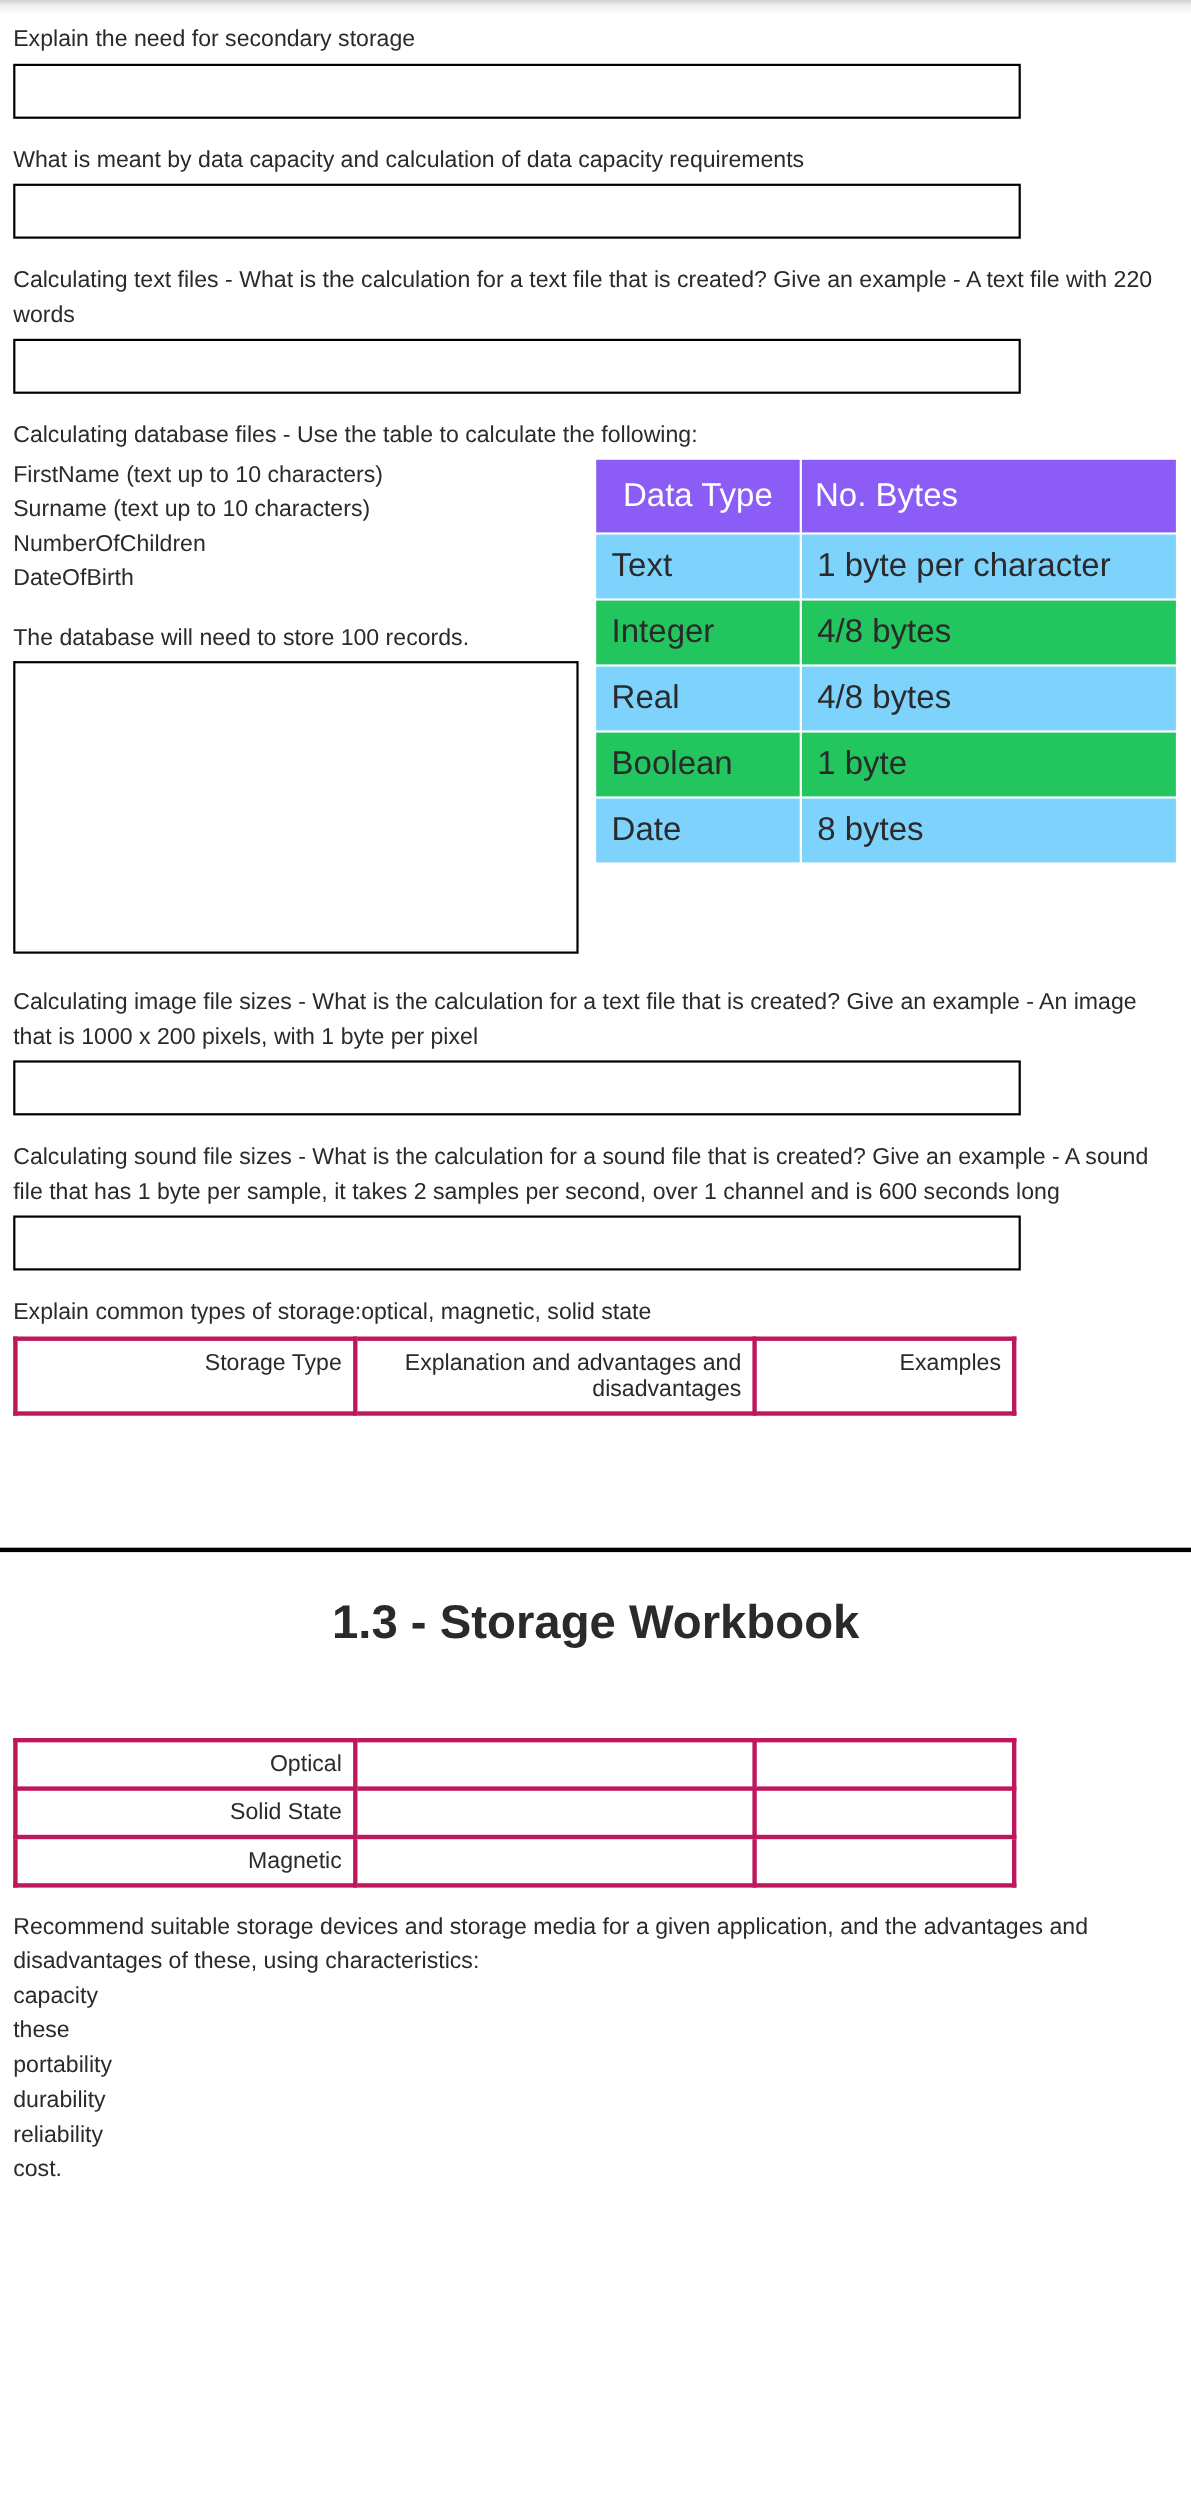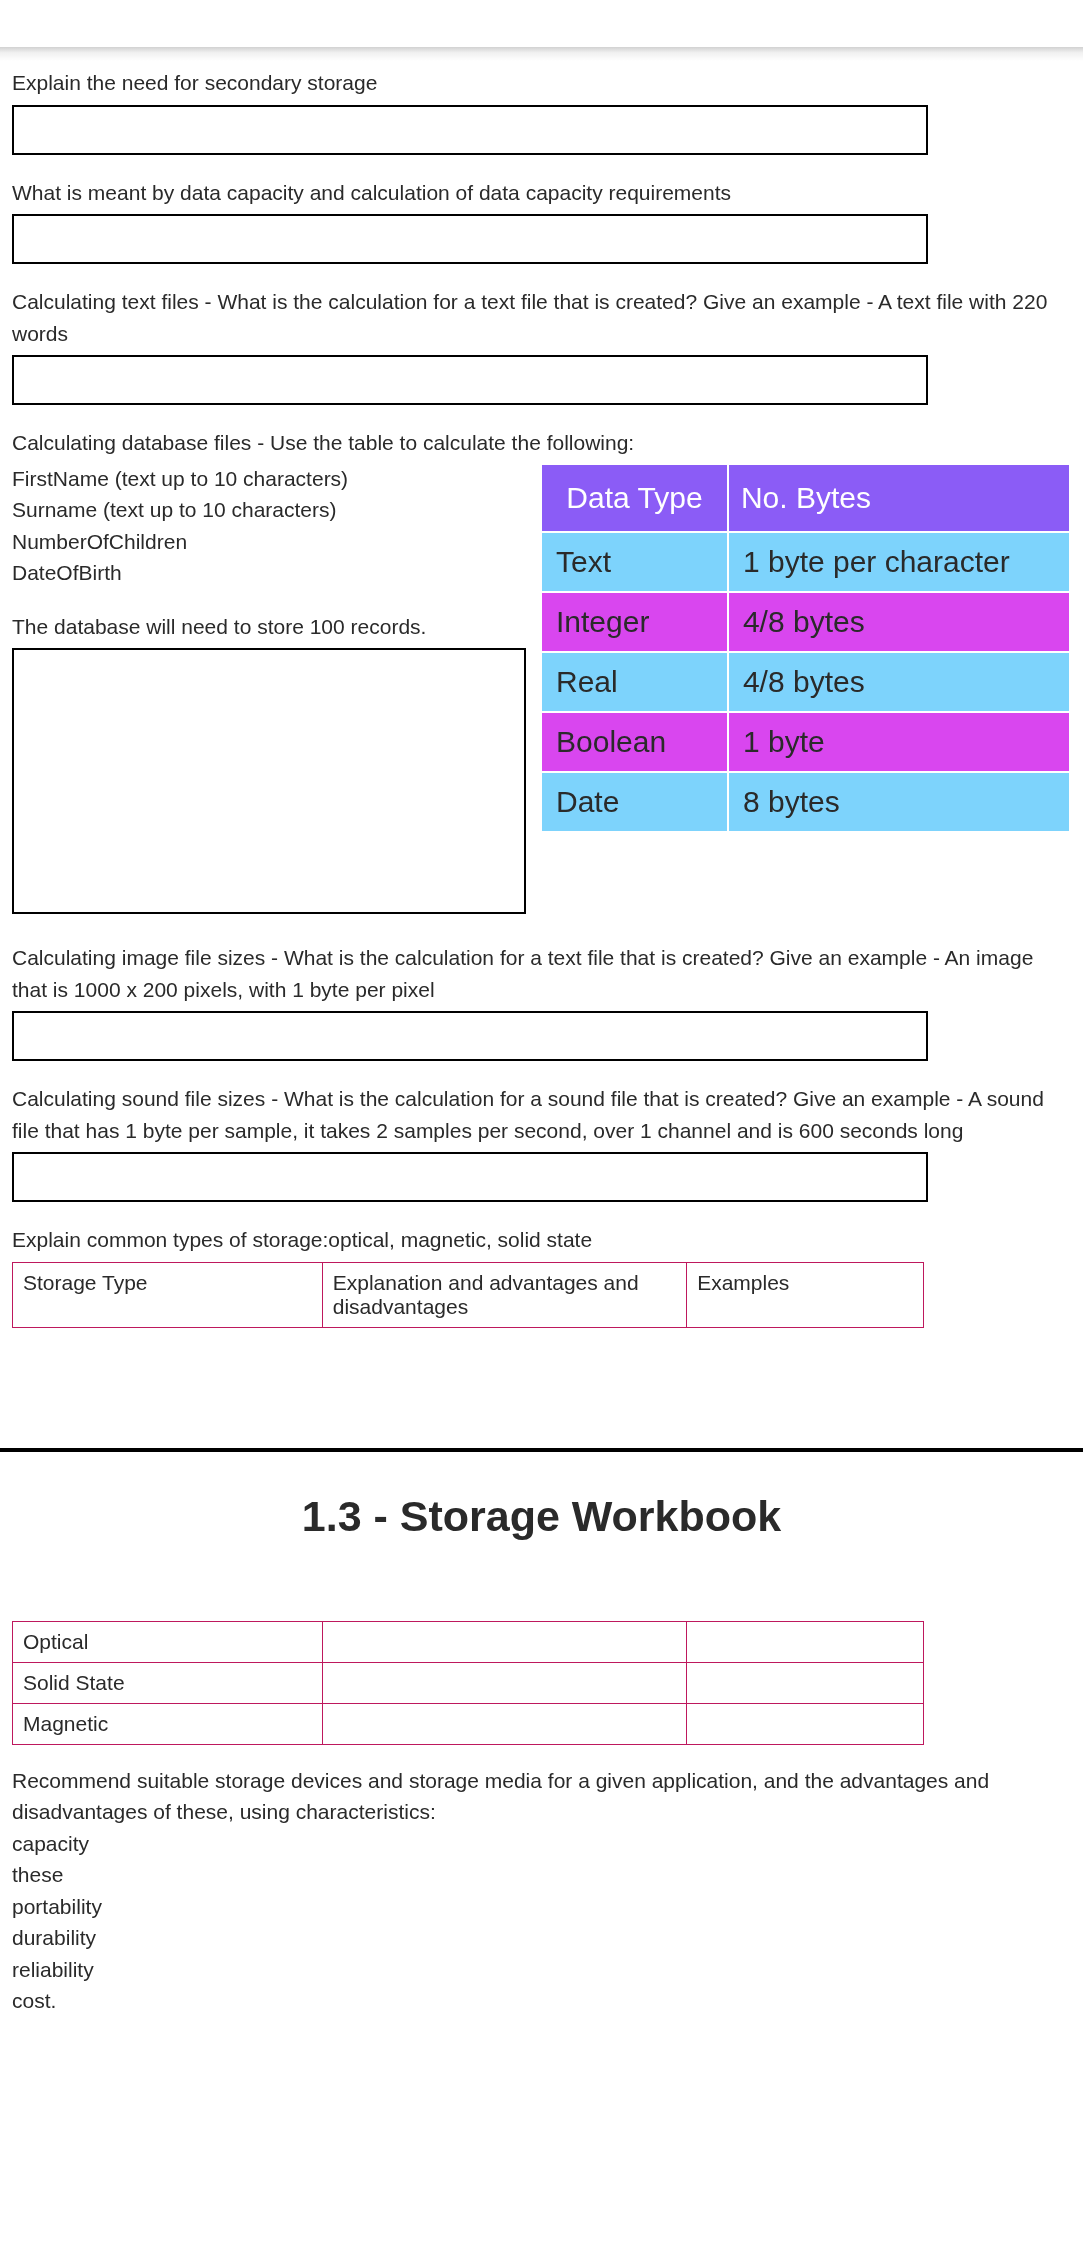--- a/index.html
+++ b/index.html
@@ -6,21 +6,20 @@
     margin: 0;
     padding: 0;
     background: #ffffff;
     font-family: "Trebuchet MS", "Segoe UI", Arial, sans-serif;
     color: #2a2a2a;
     width: 1083px;
   }
   .page {
     padding: 10px 12px 40px 12px;
     box-sizing: border-box;
-    margin-top: 47px;
   }
   .top-shadow {
     height: 14px;
     margin: -10px -12px 2px -12px;
     background: linear-gradient(to bottom,
       rgba(0,0,0,0.18) 0%,
       rgba(0,0,0,0.06) 40%,
       rgba(0,0,0,0.0) 100%);
   }
   .prompt {
@@ -67,34 +66,34 @@
   }
   table.data-types th:first-child {
     text-align: center;
   }
   table.data-types td {
     padding: 12px 14px;
     border: 2px solid #ffffff;
     color: #2a2a2a;
   }
   table.data-types tr.odd td  { background: #7dd3fc; }
-  table.data-types tr.even td { background: #d946ef; }
+  table.data-types tr.even td { background: #22c55e; }
 
   table.storage {
     border-collapse: collapse;
     width: 912px;
     max-width: 100%;
     font-size: 21px;
     margin: 6px 0 20px 0;
   }
   table.storage th, table.storage td {
-    border: 1px solid #be185d;
+    border: 4px solid #be185d;
     padding: 8px 10px;
     font-weight: 400;
-    text-align: left;
+    text-align: right;
     vertical-align: top;
   }
   table.storage th {
     font-weight: 400;
   }
   .col-type  { width: 34%; }
   .col-expl  { width: 40%; }
   .col-ex    { width: 26%; }
 
   .page-divider {

